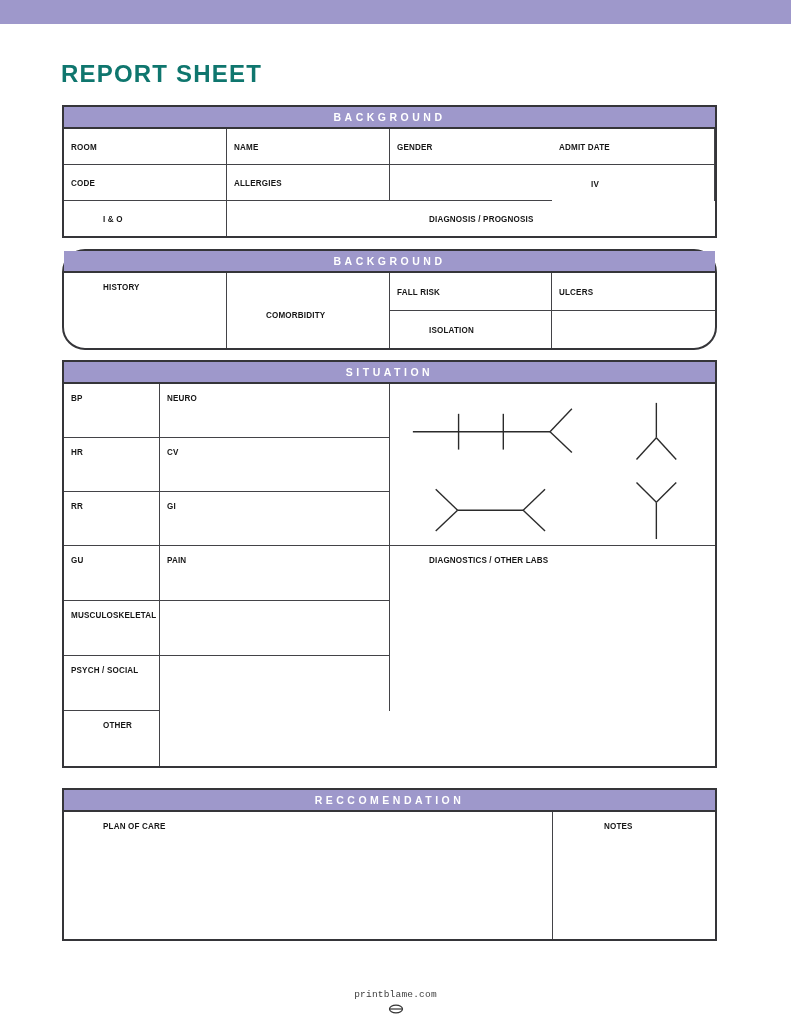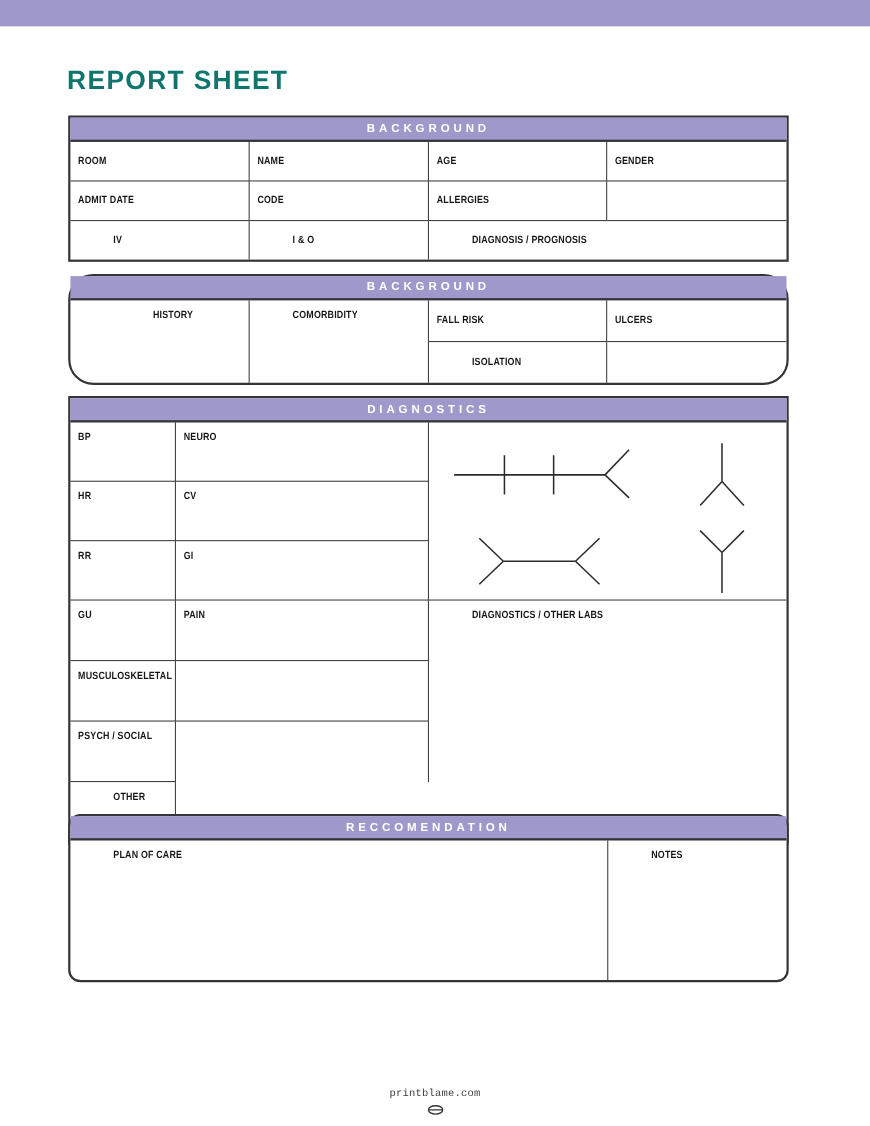--- a/index.html
+++ b/index.html
@@ -16,21 +16,21 @@
   .tbl { position:absolute; left:62px; width:655px; border:2px solid #353539; background:#fff; }
   .bar {
     height:22px; background:#9e98cb; border-bottom:2px solid #353539;
     display:flex; align-items:center; justify-content:center;
     color:#ffffff; font-weight:bold; font-size:10.5px; letter-spacing:3.5px;
   }
   .grid { display:grid; }
   #situation-grid   { grid-template-columns:repeat(4,1fr); grid-template-rows:36px 36px 35px; }
   #background-grid  { grid-template-columns:repeat(4,1fr); grid-template-rows:38px 37px; }
   #assessment-grid  { grid-template-columns:96px 230px 1fr; grid-template-rows:54px 54px 54px 55px 55px 55px 55px; }
-  #recommendation-grid { grid-template-columns:489px 1fr; grid-template-rows:127px; }
+  #recommendation-grid { grid-template-columns:489px 1fr; grid-template-rows:127px;gap:12px; }
 
   .cell {
     border-right:1.5px solid #434347; border-bottom:1.5px solid #434347;
     display:flex; align-items:flex-start; padding:8px 4px 0 7px; overflow:hidden;
   }
   .cell.mid { align-items:center; padding-top:0; }
   .cell.nr { border-right:none; }
   .cell.nb { border-bottom:none;padding-left:39px; }
   .cell.nopad { padding:0; }
 
@@ -62,23 +62,20 @@
 
   <div class="tbl" style="top:105px;">
     <div class="bar">BACKGROUND</div>
     <div class="grid" id="situation-grid">
       <div class="cell mid">
           <span class="lbl">ROOM</span>
         </div>
       <div class="cell mid">
           <span class="lbl">NAME</span>
         </div>
-      <div class="cell mid">
-          <span class="lbl">AGE</span>
-        </div>
       <div class="cell mid nr">
           <span class="lbl">GENDER</span>
         </div>
       <div class="cell mid">
           <span class="lbl">ADMIT DATE</span>
         </div>
       <div class="cell mid">
           <span class="lbl">CODE</span>
         </div>
       <div class="cell mid">
@@ -93,41 +90,41 @@
         </div>
       <div class="cell mid nb nr diagnosis-cell">
           <span class="lbl">DIAGNOSIS / PROGNOSIS</span>
         </div>
     </div>
   </div>
 
   <div class="tbl" style="top:249px;border-radius:23px;">
     <div class="bar">BACKGROUND</div>
     <div class="grid" id="background-grid">
-      <div class="cell nb span2r" style="grid-column:1;margin-left:36px;">
+      <div class="cell nb span2r" style="grid-column:1;">
           <span class="lbl">HISTORY</span>
         </div>
-      <div class="cell nb span2r" style="grid-column:2;">
+      <div class="cell nb span2r" style="grid-column:2;align-items:center;">
           <span class="lbl">COMORBIDITY</span>
         </div>
       <div class="cell mid">
           <span class="lbl">FALL RISK</span>
         </div>
       <div class="cell mid nr">
           <span class="lbl">ULCERS</span>
         </div>
       <div class="cell mid nb">
           <span class="lbl">ISOLATION</span>
         </div>
       <div class="cell nr nb"></div>
     </div>
   </div>
 
   <div class="tbl" style="top:360px;">
-    <div class="bar">DIAGNOSTICS</div>
+    <div class="bar">SITUATION</div>
     <div class="grid" id="assessment-grid">
       <div class="cell">
           <span class="lbl">BP</span>
         </div>
       <div class="cell">
           <span class="lbl">NEURO</span>
         </div>
 
       <div class="cell nr nopad diag-cell">
         <svg class="diagrams" viewBox="0 0 325 162">
@@ -188,21 +185,21 @@
       <div class="cell">
           <span class="lbl">PSYCH / SOCIAL</span>
         </div>
       <div class="cell nb"></div>
       <div class="cell nb">
           <span class="lbl">OTHER</span>
         </div>
     </div>
   </div>
 
-  <div class="tbl" style="top:740px;border-radius:11px;">
+  <div class="tbl" style="top:788px;">
     <div class="bar">RECCOMENDATION</div>
     <div class="grid" id="recommendation-grid">
       <div class="cell nb">
           <span class="lbl">PLAN OF CARE</span>
         </div>
       <div class="cell nr nb">
           <span class="lbl">NOTES</span>
         </div>
     </div>
   </div>

